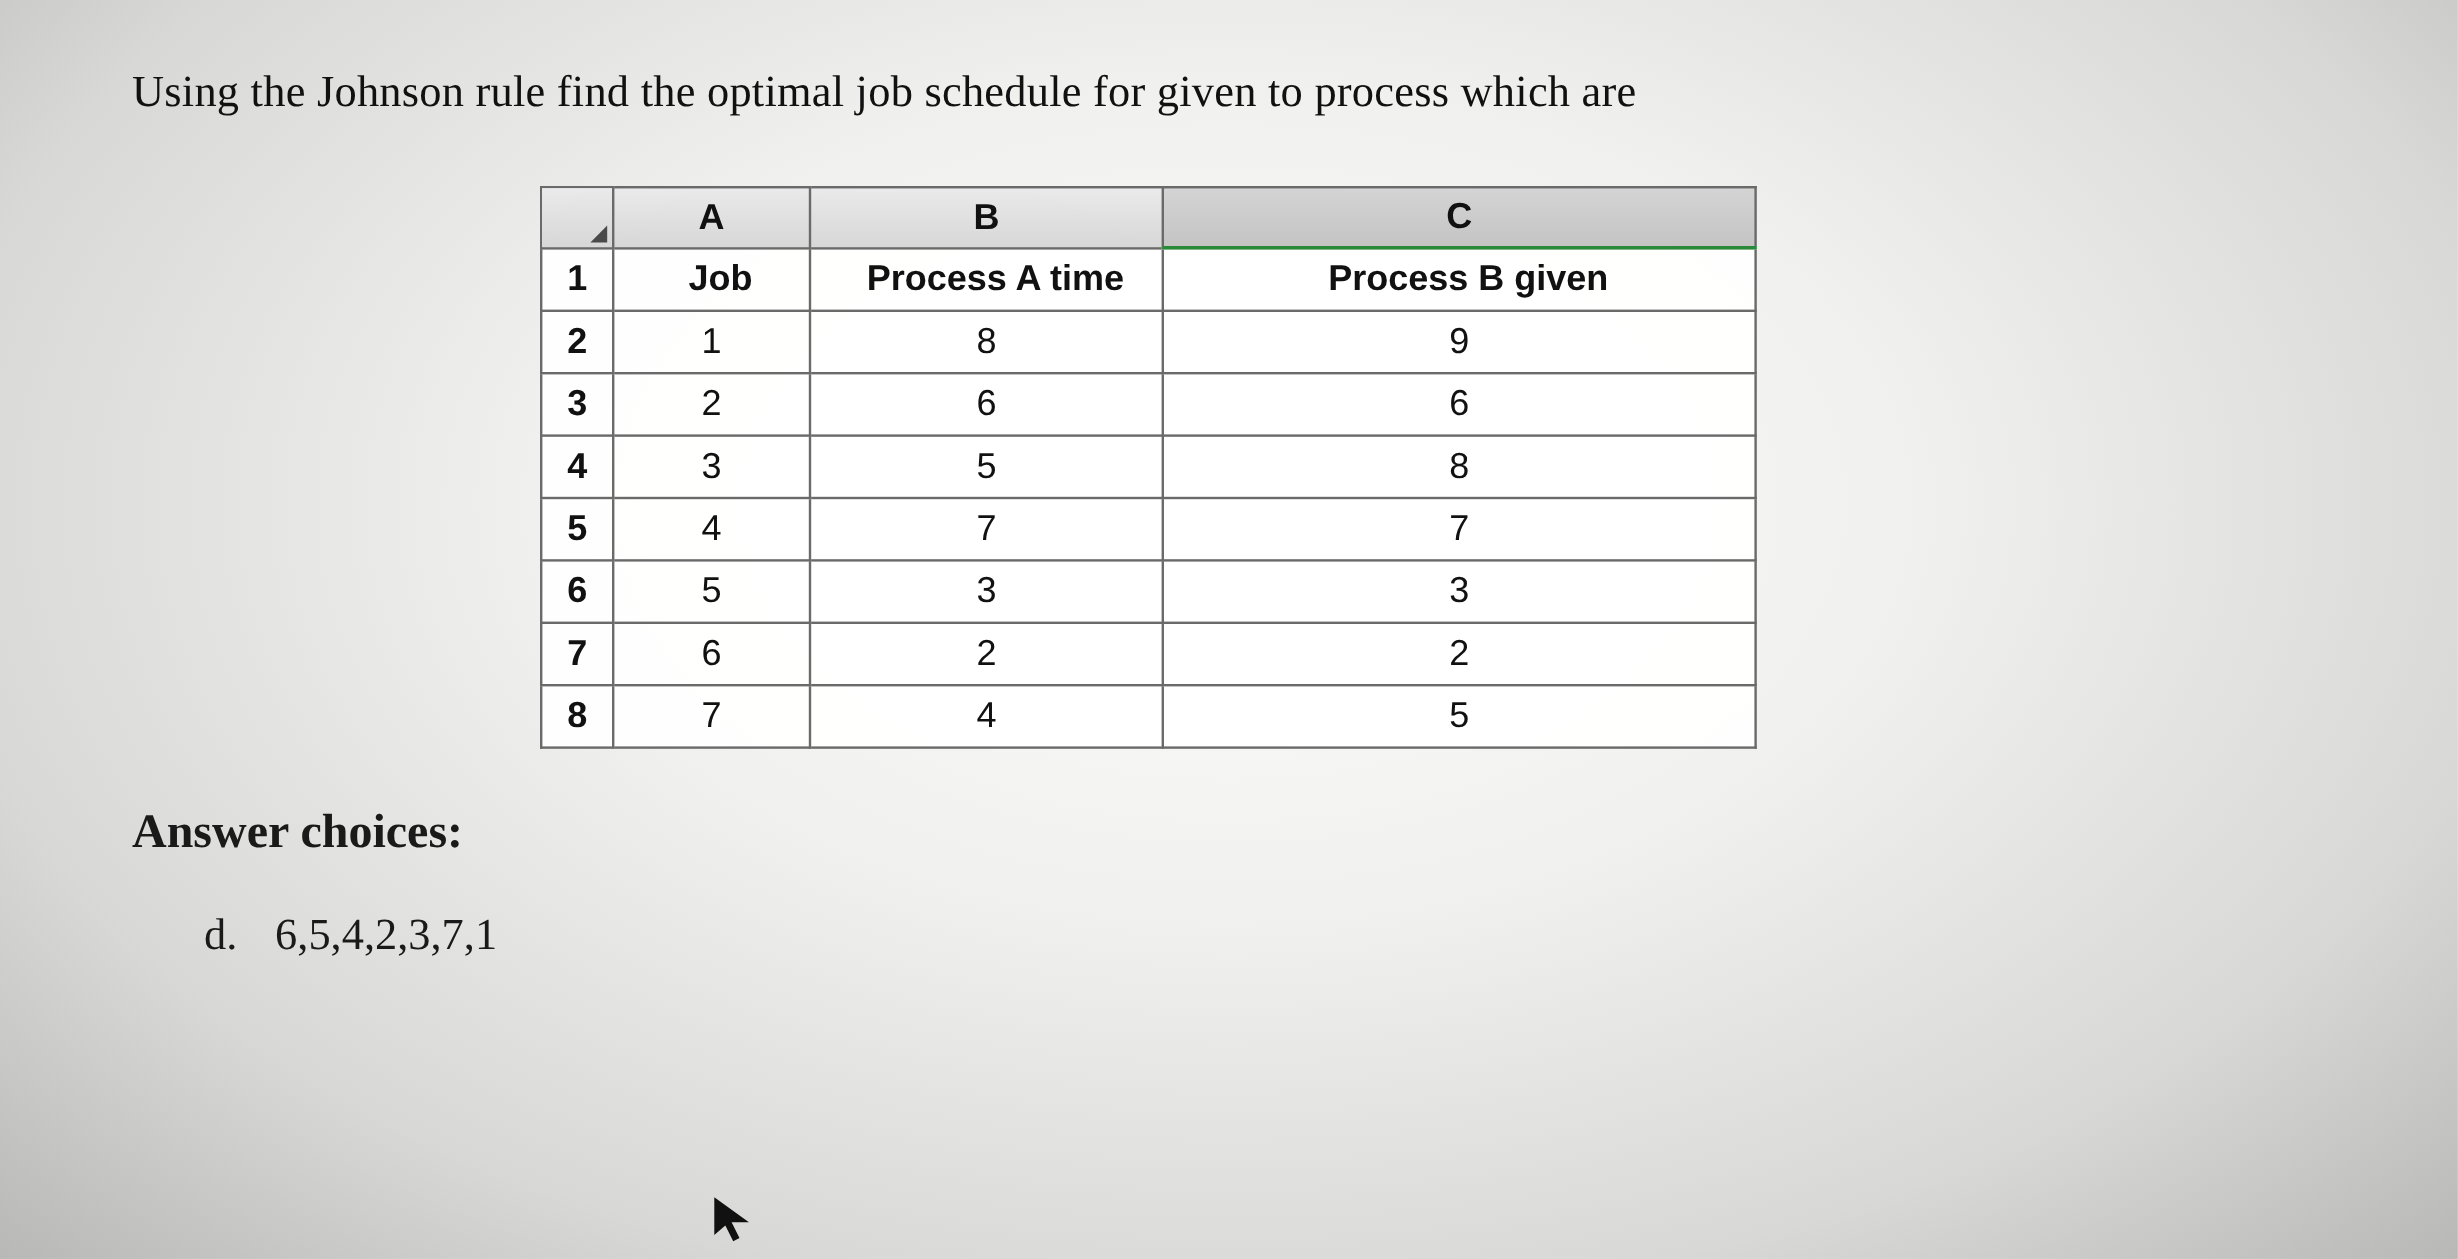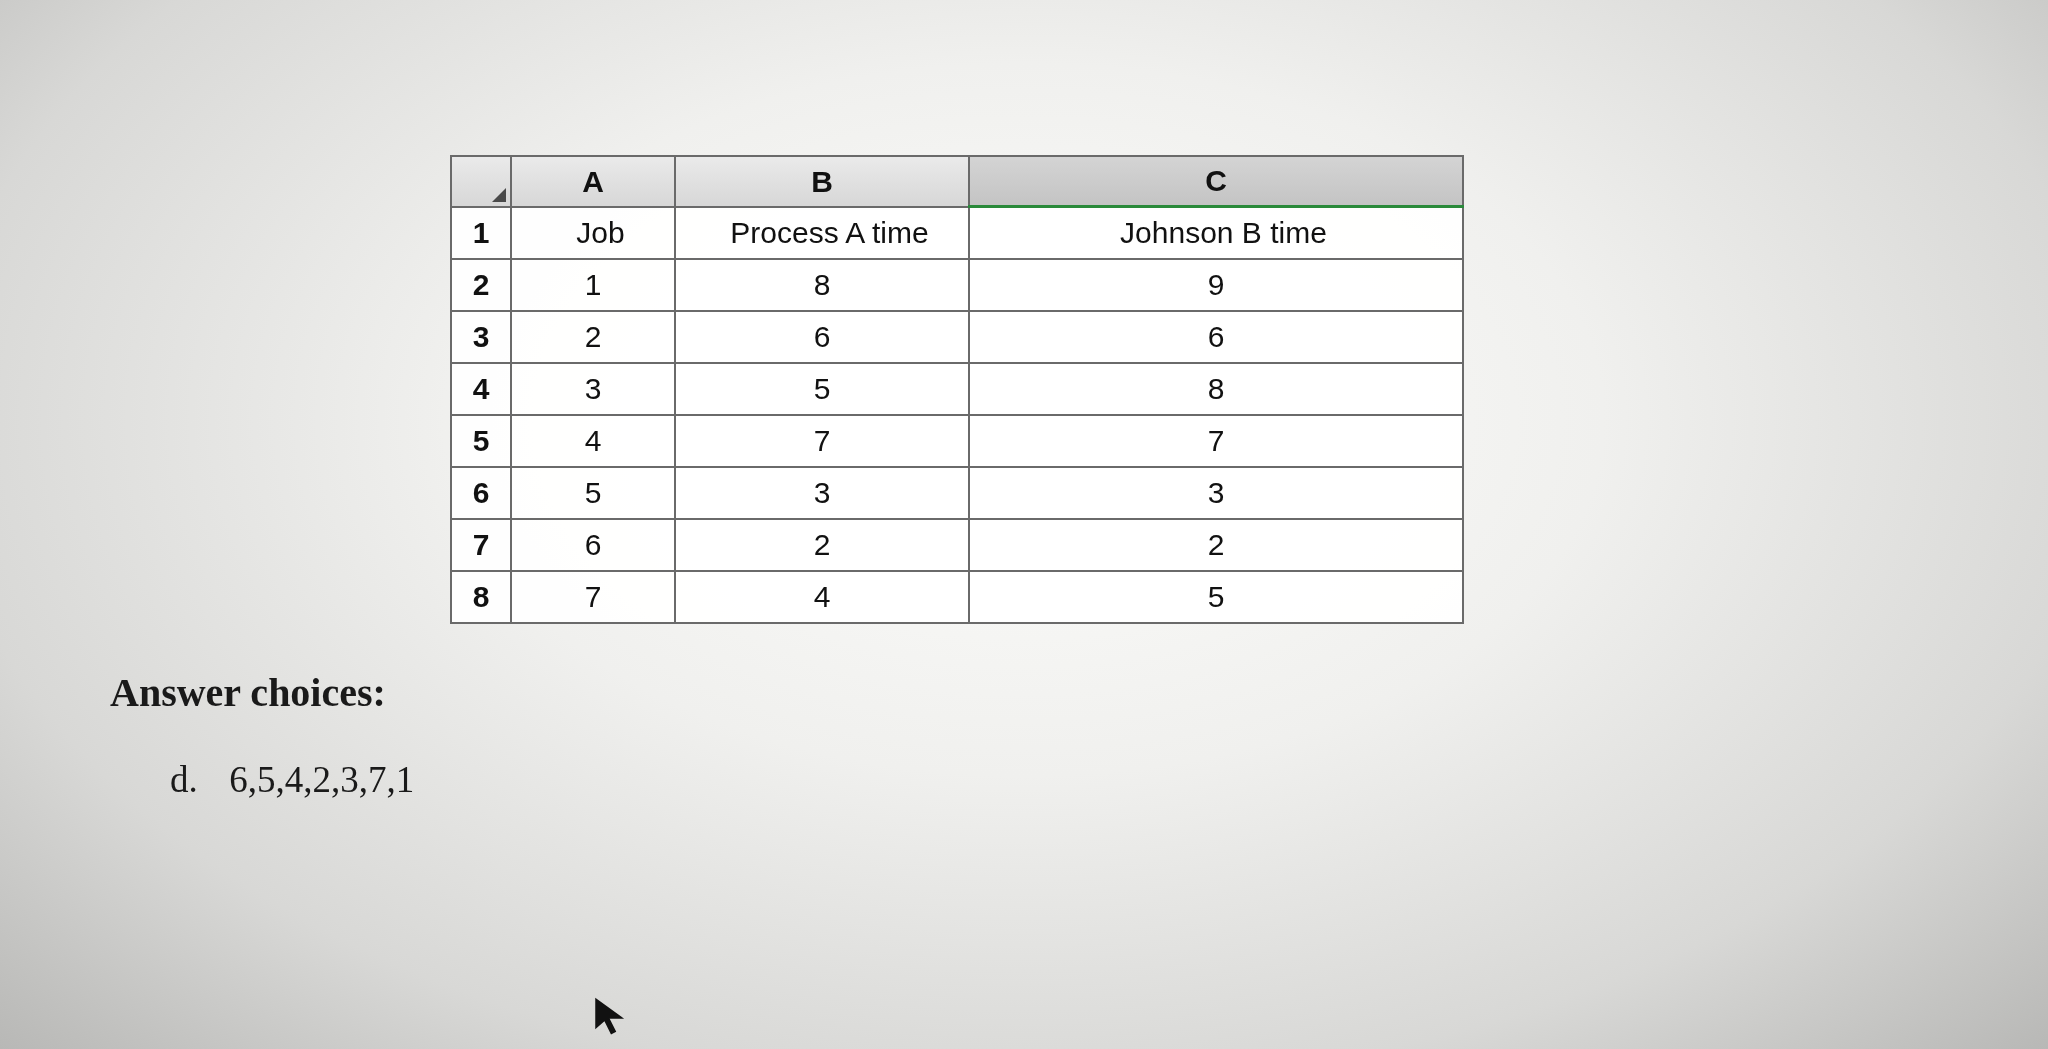--- a/index.html
+++ b/index.html
@@ -86,21 +86,21 @@
     font-weight: bold;
   }
 
   table.sheet tr.datarow td {
     height: 48px;
     background: #ffffffee;
   }
 
   
   tr.header-row td.cell {
-    font-weight: normal;
+    font-weight: bold;
     padding-left: 16px;
   }
 
   
   .left-align {
     text-align: right;
     padding-left: 6px;
   }
 
   .answers-heading {
@@ -137,38 +137,38 @@
     width: 42px;
     height: 42px;
   }
 </style>
 </head>
 <body>
 
 <div class="page">
 
   <div class="question-text">
-    <br>
+    <span>Using the Johnson rule find the optimal job schedule for given to process which are</span><br>
   </div>
 
   <div class="table-wrap">
     <table class="sheet">
       <tbody>
           <tr>
         <th class="corner"></th>
         <th class="colhead">A</th>
         <th class="colhead">B</th>
         <th class="colhead">C</th>
       </tr>
 
       <tr class="datarow header-row">
         <td class="rowhead">1</td>
         <td class="cell">Job</td>
         <td class="cell left-align">Process A time</td>
-        <td class="cell">Johnson B time</td>
+        <td class="cell">Process B given</td>
       </tr>
 
       <tr class="datarow">
         <td class="rowhead">2</td>
         <td class="cell">1</td>
         <td class="cell">8</td>
         <td class="cell">9</td>
       </tr>
       <tr class="datarow">
         <td class="rowhead">3</td>

